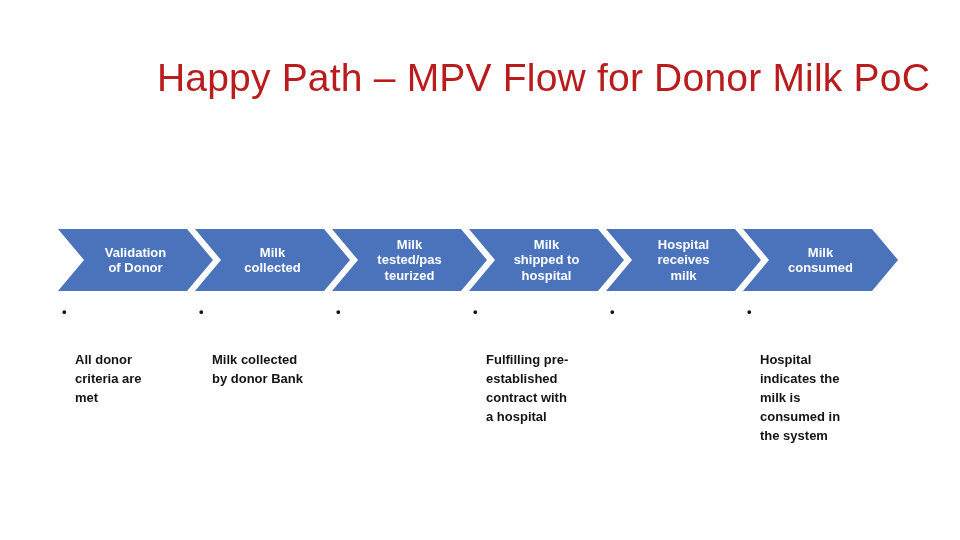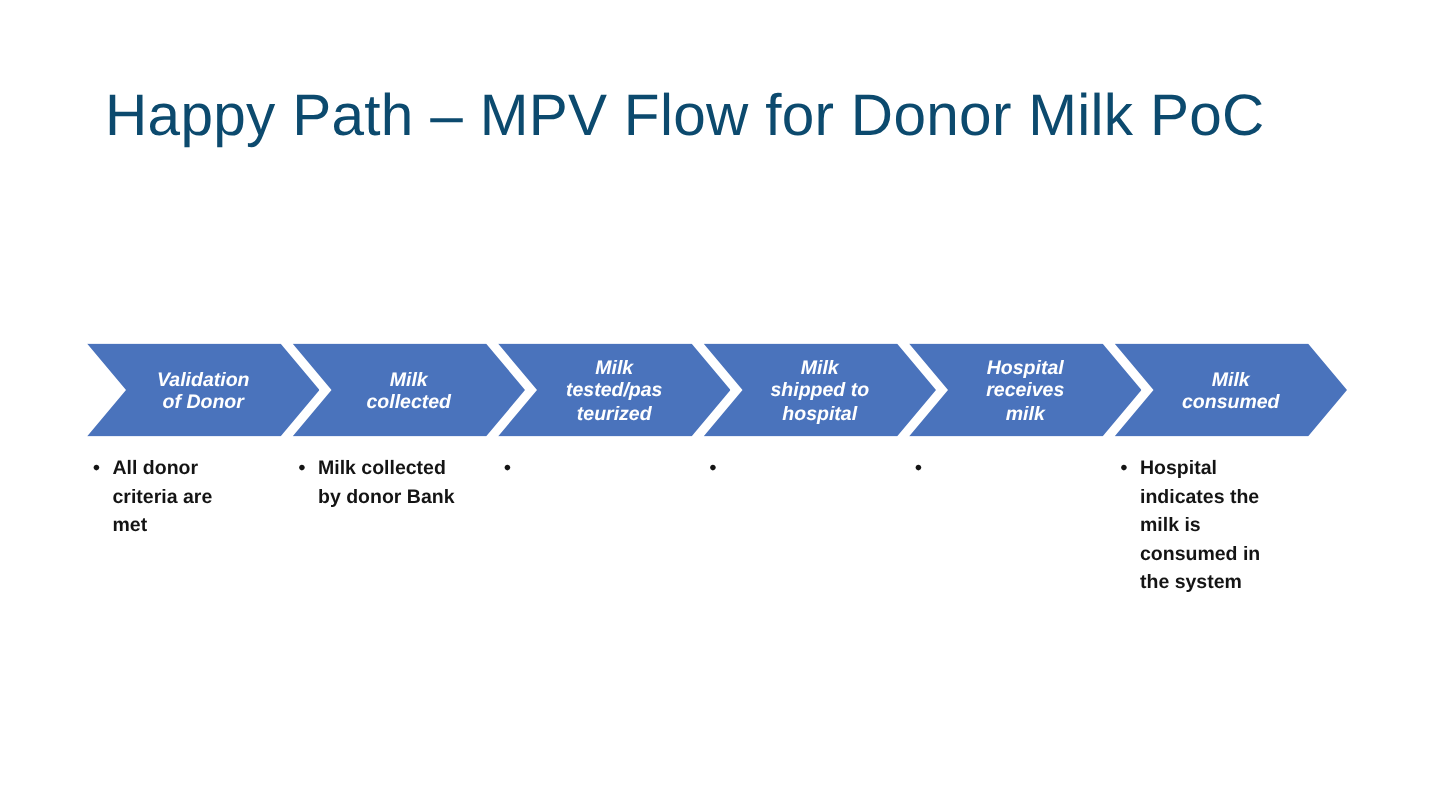--- a/index.html
+++ b/index.html
@@ -11,34 +11,34 @@
     overflow: hidden;
     font-family: "Liberation Sans", sans-serif;
   }
   .slide-title {
     position: absolute;
     left: 70px;
     top: 56px;
     width: 860px;
     font-size: 39px;
     font-weight: 300;
-    color: #0c4a6e;
+    color: #b91c1c;
     letter-spacing: 0.2px;
     white-space: nowrap;
+    text-align: right;
   }
   .flow {
     position: absolute;
     left: 58px;
     top: 229px;
     width: 880px;
   }
   .chevron-row {
     display: flex;
     height: 62px;
-    font-style: italic;
   }
   .chevron {
     flex: 0 0 155px;
     width: 155px;
     height: 62px;
     margin-right: -18px;
     background: #4A73BC;
     clip-path: polygon(0 0, 129px 0, 155px 50%, 129px 100%, 0 100%, 26px 50%);
     display: flex;
     align-items: center;
@@ -67,20 +67,21 @@
     font-weight: bold;
     font-size: 13px;
     line-height: 19px;
   }
   .bullet-dot {
     flex: 0 0 13px;
     width: 13px;
   }
   .bullet-text {
     white-space: pre-line;
+    margin-top: 48px;
   }
 </style>
 </head>
 <body>
 
 <div class="slide">
 
   <div class="slide-title">Happy Path – MPV Flow for Donor Milk PoC</div>
 
   <div class="flow">
@@ -132,20 +133,24 @@
         </div>
       </div>
       <div class="bullet-col">
         <div class="bullet-item">
           <span class="bullet-dot">•</span>
         </div>
       </div>
       <div class="bullet-col">
         <div class="bullet-item">
           <span class="bullet-dot">•</span>
+          <span class="bullet-text">Fulfilling pre-
+established
+contract with
+a hospital</span>
         </div>
       </div>
       <div class="bullet-col">
         <div class="bullet-item">
           <span class="bullet-dot">•</span>
         </div>
       </div>
       <div class="bullet-col">
         <div class="bullet-item">
           <span class="bullet-dot">•</span>

